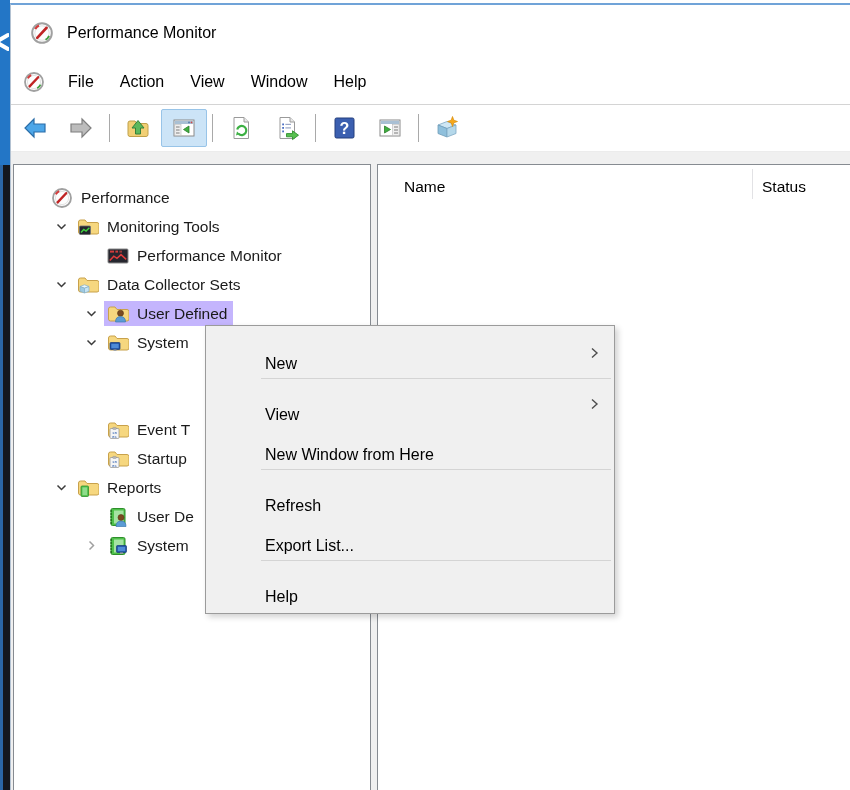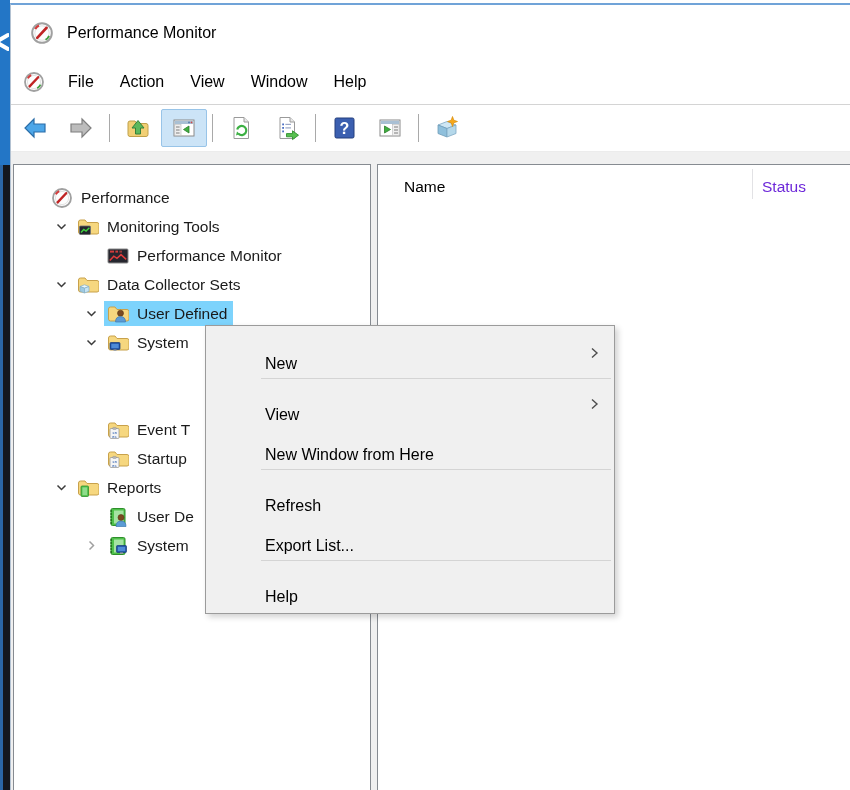--- a/index.html
+++ b/index.html
@@ -39,29 +39,29 @@
   .content{position:absolute;left:0;right:0;top:149px;bottom:0;background:#f0f0f0;}
   .tree-pane{
     position:absolute;left:2px;top:10px;width:356px;bottom:-1px;
     background:#fff;border:1px solid #868b91;overflow:hidden;
   }
   .list-pane{
     position:absolute;left:366px;right:-1px;top:10px;bottom:-1px;
     background:#fff;border:1px solid #868b91;overflow:hidden;
   }
   .col-hdr-name{position:absolute;left:26px;top:13px;font-size:15.5px;color:#000;}
-  .col-hdr-status{position:absolute;left:384px;top:13px;font-size:15.5px;color:#6d28d9;}
+  .col-hdr-status{position:absolute;left:384px;top:13px;font-size:15.5px;color:#000000;}
   .col-divider{position:absolute;left:374px;top:4px;width:1px;height:30px;background:#e2e2e5;}
 
   
   .tree{padding-top:18px;margin-left:21px;}
   .trow{height:29px;display:flex;align-items:center;font-size:15.5px;white-space:nowrap;}
   .trow .chev{width:26px;height:29px;display:flex;align-items:center;justify-content:center;flex:0 0 26px;}
   .trow .rowc{display:flex;align-items:center;height:25px;padding:0 6px 0 2px;}
-  .trow .rowc.sel{background:#7dd3fc;}
+  .trow .rowc.sel{background:#c4b5fd;}
   .trow .ticon{width:24px;height:22px;margin-right:7px;display:flex;align-items:center;justify-content:center;flex:0 0 24px;}
   .lv0{padding-left:13px;}
   .lv1{padding-left:13px;}
   .lv2{padding-left:43px;}
   .lv3{padding-left:85px;flex-direction:column;}
 
   
   .context-menu{
     position:absolute;left:205px;top:325px;width:408px;
     background:#f0f0f0;border:1px solid #9b9b9b;box-shadow:3px 3px 6px rgba(0,0,0,0.18);

